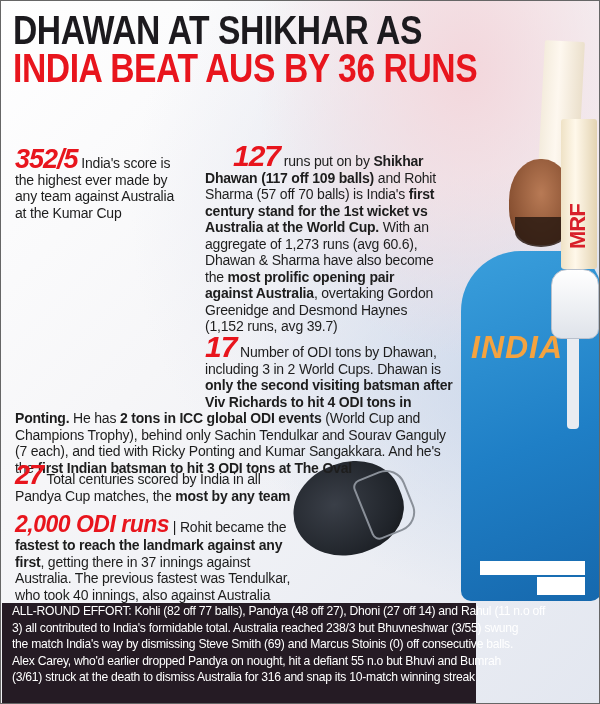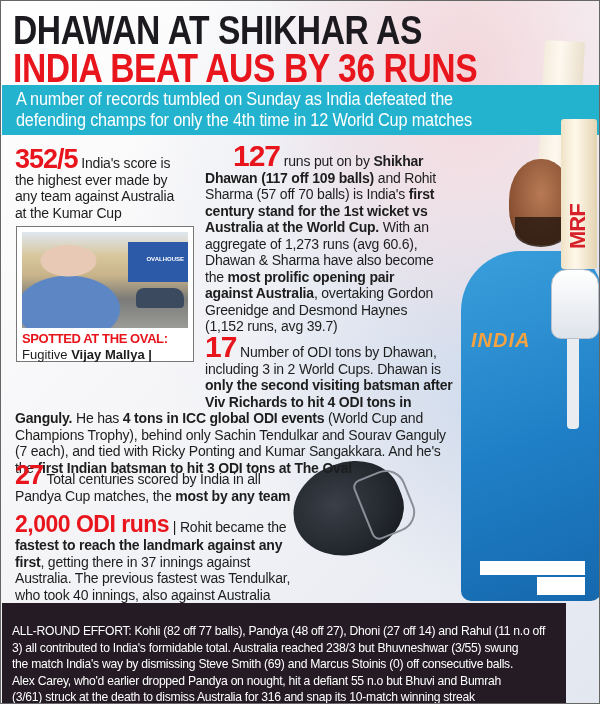--- a/index.html
+++ b/index.html
@@ -65,21 +65,21 @@
       background: #2a1a12; border-radius: 0 0 50% 50%;
       opacity: 0.85;
     }
     .player .torso {
       position: absolute; left: 20px; top: 112px; width: 140px; height: 350px;
       background: linear-gradient(160deg, #3a9fdc 0%, #1f7fc6 55%, #1668ad 100%);
       border-radius: 60px 40px 10px 10px;
     }
     .player .jersey-text {
       position: absolute; left: 30px; top: 190px;
-      color: #f4a340; font-weight: bold; font-size: 20px;
+      color: #f4a340; font-weight: bold; font-size: 32px;
       font-style: italic; letter-spacing: 1px;
     }
     .player .bat-blade {
       position: absolute; left: 120px; top: -20px; width: 36px; height: 150px;
       background: linear-gradient(90deg, #efe2c6, #fff8ea 40%, #e3d3b2);
       border-radius: 3px;
     }
     .player .bat-brand {
       position: absolute; left: 124px; top: 20px; width: 28px; height: 90px;
       color: #d8202a; font-weight: bold; font-size: 22px;
@@ -104,21 +104,21 @@
       transform: rotate(-22deg);
     }
     .helmet-grille {
       position: absolute; left: 360px; top: 470px; width: 50px; height: 64px;
       border: 2px solid #8a9099; border-radius: 8px 20px 20px 8px;
       transform: rotate(-22deg);
     }
 
     
     .stat-num {
-      color: #e8151d; font-weight: bold; letter-spacing: -1px;
+      color: #e8151d; font-weight: bold; letter-spacing: -1px; font-style: italic;
     }
     .txt {
       font-size: 14px; line-height: 16.5px; color: #1d1d1d;
       letter-spacing: -0.2px;
     }
     .txt b { font-weight: bold; text-align: right; }
 
     .block-352 {
       position: absolute; left: 14px; top: 146px; width: 170px;
     }
@@ -174,101 +174,85 @@
     }
     .block-27 .stat-num { font-size: 27px; line-height: 24px; margin-top: 36px; }
 
     .block-2000 {
       position: absolute; left: 14px; top: 510px; width: 285px;
     }
     .block-2000 .stat-num { font-size: 23px; line-height: 26px; letter-spacing: -0.5px; }
 
     
     .footer {
-      position: absolute; left: 1px; top: 602px; width: 564px; height: 102px;
+      position: absolute; left: 1px; top: 602px; width: 474px; height: 102px;
       background: #251b24;
       color: #fff;
-      padding: 20px 10px 0 10px;
+      padding: 0 10px 0 10px;
       font-size: 13.5px; line-height: 16.5px;
       letter-spacing: -0.3px;
     }
     .footer .line { display: block; white-space: nowrap; transform: scaleX(0.9); transform-origin: left; }
 
     .white-bar1 { position: absolute; left: 479px; top: 560px; width: 105px; height: 14px; background: #fff; }
     .white-bar2 { position: absolute; left: 536px; top: 576px; width: 48px; height: 18px; background: #fff; }
   </style>
 </head>
 <body>
 
 <div class="page">
 
   <div class="bat"></div>
 
   <div class="headline">
     <span class="line1">DHAWAN AT SHIKHAR AS</span>
     <span class="line2">INDIA BEAT AUS BY 36 RUNS</span>
   </div>
 
-  <div class="banner">
-    <span>A number of records tumbled on Sunday as India defeated the</span>
-    <span>defending champs for only the 4th time in 12 World Cup matches</span>
-  </div>
 
   <div class="player">
     <div class="torso"></div>
     <div class="jersey-text">INDIA</div>
     <div class="head"></div>
     <div class="beard"></div>
     <div class="bat-blade"></div>
     <div class="bat-brand">MRF</div>
     <div class="handle"></div>
     <div class="glove"></div>
   </div>
   <div class="helmet"></div>
   <div class="helmet-grille"></div>
 
   <div class="block-352 txt">
     <span class="stat-num">352/5</span>
     <span>India's score is the highest ever made by any team against Australia at the Kumar Cup</span>
   </div>
 
-  <div class="mallya-box">
-    <div class="mallya-photo">
-      <div class="building"></div>
-      <div class="sign">OVALHOUSE</div>
-      <div class="car"></div>
-    </div>
-    <div class="mallya-caption-head">SPOTTED AT THE OVAL:</div>
-    <div class="mallya-caption">
-      <span>Fugitive</span>
-      <b>Vijay Mallya |</b>
-    </div>
-  </div>
 
   <div class="block-127 txt">
     <span class="stat-num">127</span>
     <span>runs put on by</span>
     <b>Shikhar Dhawan (117 off 109 balls)</b>
     <span>and Rohit Sharma (57 off 70 balls) is India's</span>
     <b>first century stand for the 1st wicket vs Australia at the World Cup.</b>
     <span>With an aggregate of 1,273 runs (avg 60.6), Dhawan &amp; Sharma have also become the</span>
     <b>most prolific opening pair against Australia</b><span>, overtaking Gordon Greenidge and Desmond Haynes (1,152 runs, avg 39.7)</span>
   </div>
 
   <div class="block-17 txt">
     <div class="indent-line">
       <span class="stat-num">17</span>
       <span>Number of ODI tons by Dhawan, including 3 in 2 World Cups. Dhawan is</span>
       <b>only the second visiting batsman after</b>
       <b>Viv Richards to hit 4 ODI tons in</b>
     </div>
     <div>
-      <b>Ganguly.</b>
+      <b>Ponting.</b>
       <span>He has</span>
-      <b>4 tons in ICC global ODI events</b>
+      <b>2 tons in ICC global ODI events</b>
       <span>(World Cup and Champions Trophy), behind only Sachin Tendulkar and Sourav Ganguly (7 each), and tied with Ricky Ponting and Kumar Sangakkara. And he's the</span>
       <b>first Indian batsman to hit 3 ODI tons at The Oval</b>
     </div>
   </div>
 
   <div class="block-27 txt">
     <span class="stat-num">27</span>
     <span>Total centuries scored by India in all Pandya Cup matches, the</span>
     <b>most by any team</b>
   </div>

